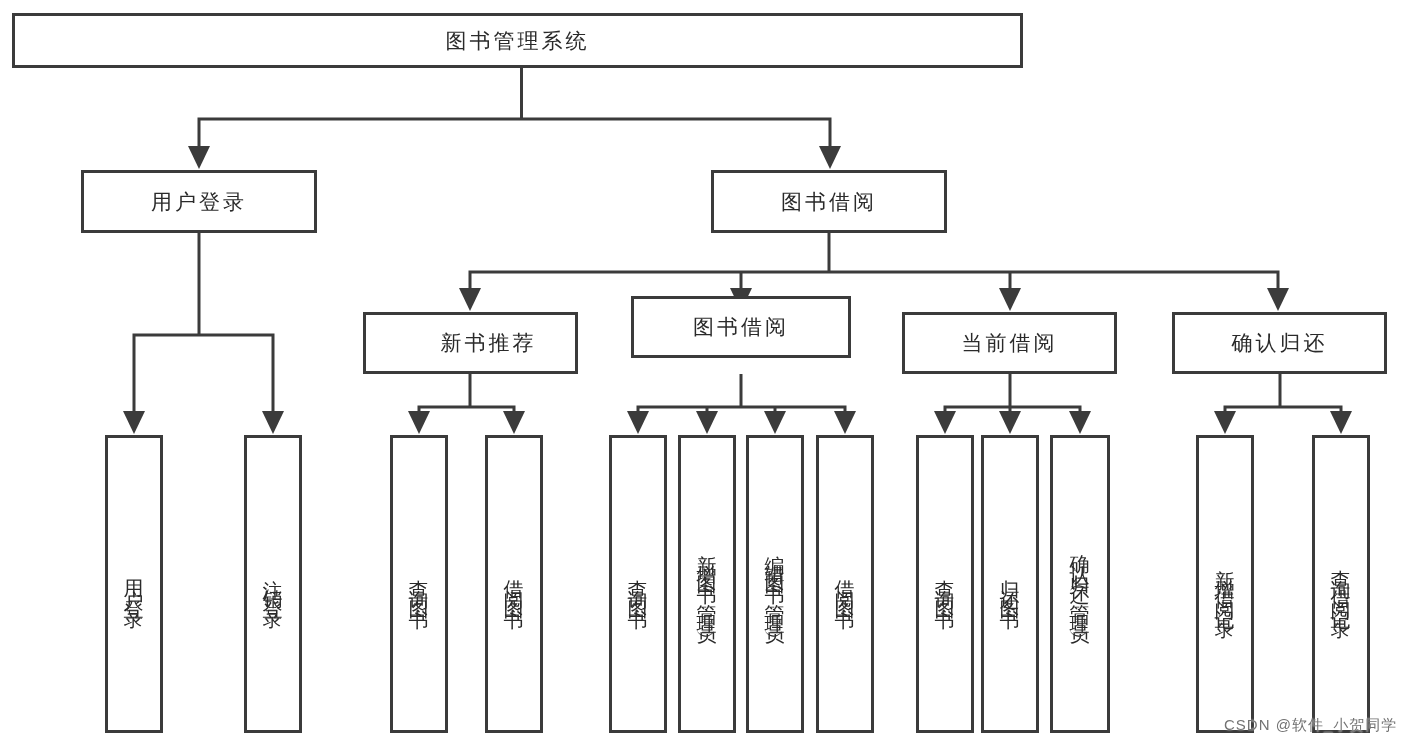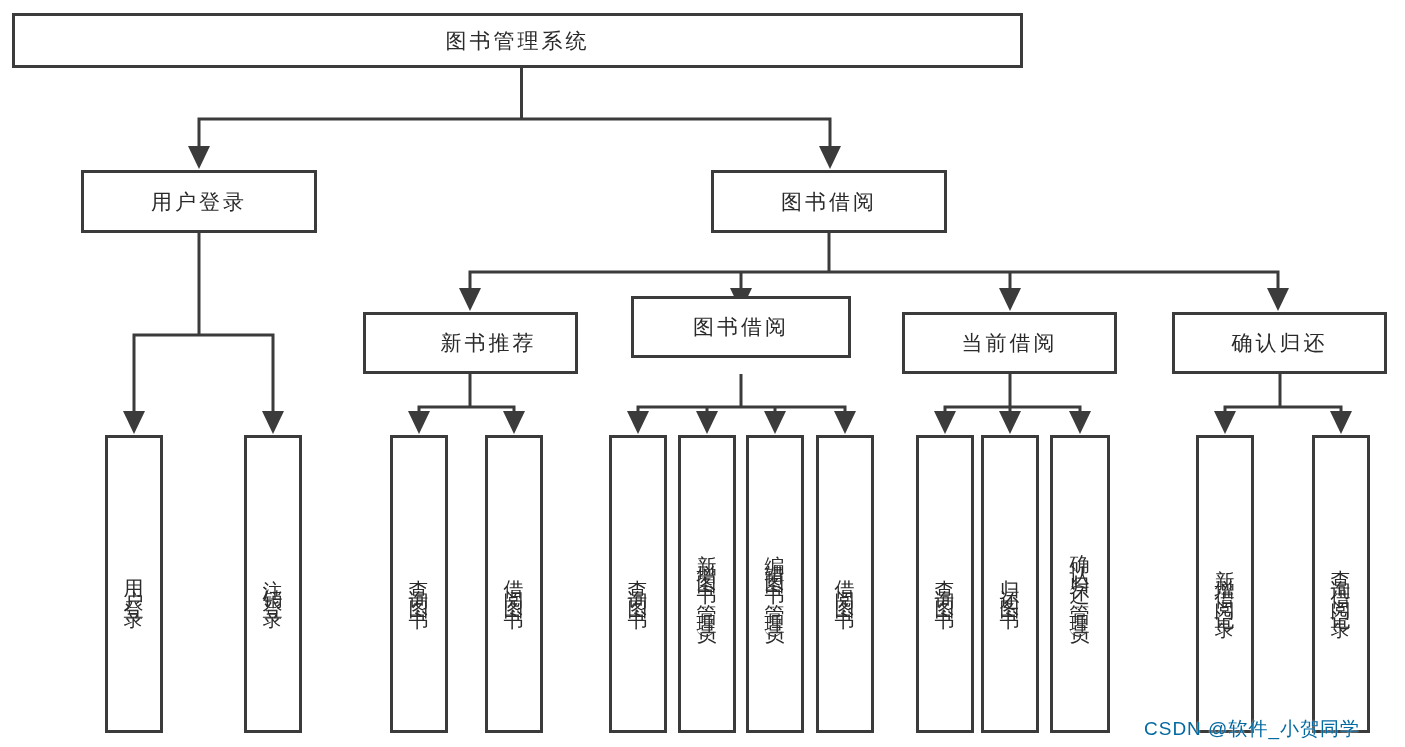--- a/index.html
+++ b/index.html
@@ -49,25 +49,25 @@
   .n-l3c  { left: 902px; top: 312px; width: 215px;  height: 62px; }
   .n-l3d  { left: 1172px;top: 312px; width: 215px;  height: 62px; }
   .leaf   { top: 435px; width: 58px; height: 298px; }
   .g1a { left: 105px; }  .g1b { left: 244px; }
   .g2a { left: 390px; }  .g2b { left: 485px; }
   .g3a { left: 609px; }  .g3b { left: 678px; }  .g3c { left: 746px; }  .g3d { left: 816px; }
   .g4a { left: 916px; }  .g4b { left: 981px; }  .g4c { left: 1050px; width: 60px; }
   .g5a { left: 1196px; } .g5b { left: 1312px; }
   .watermark {
     position: absolute;
-    left: 1144px;
+    left: 1224px;
     top: 716px;
     z-index: 5;
-    font-size: 19px;
-    color: #0369a1;
+    font-size: 15px;
+    color: #737373;
     letter-spacing: 1px;
     white-space: nowrap;
     text-shadow: 0 0 2px #ffffff;
   }
 </style>
 </head>
 <body>
 
 <div class="canvas">
 

